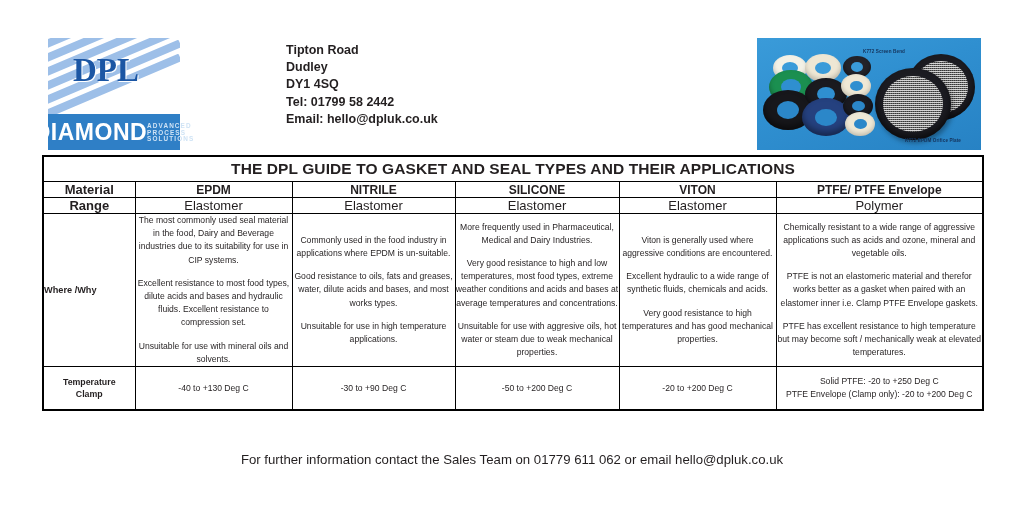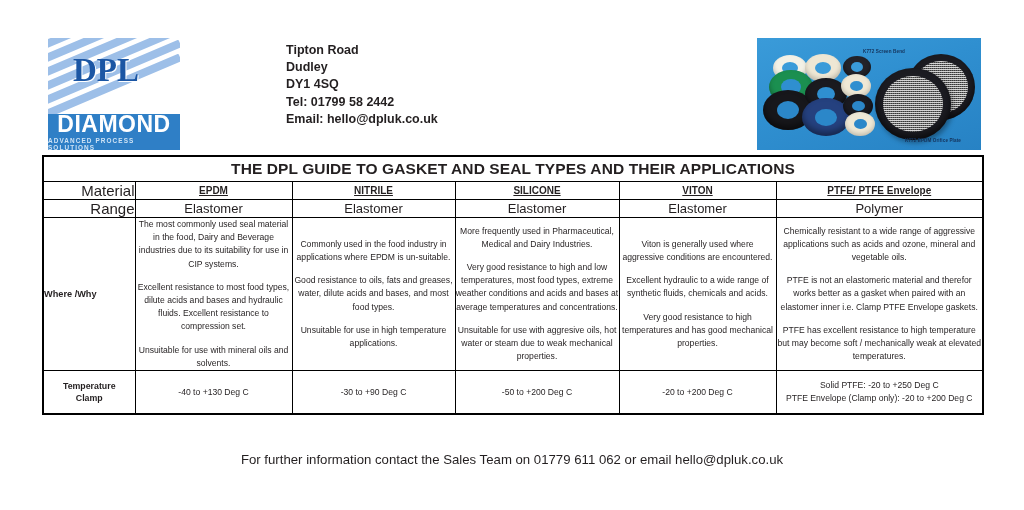--- a/index.html
+++ b/index.html
@@ -63,21 +63,21 @@
     margin-left: 7px;
   }
   #logo-band {
     position: absolute;
     left: 0;
     top: 76px;
     width: 132px;
     height: 36px;
     background: #2f7fc6;
     display: flex;
-    flex-direction: column;
+    flex-direction: row;
     align-items: center;
     justify-content: center;
   }
   #logo-diamond {
     color: #ffffff;
     font-weight: bold;
     font-size: 23px;
     letter-spacing: 0.5px;
     line-height: 1;
     font-family: "Liberation Sans", sans-serif;
@@ -165,32 +165,31 @@
   }
   #title-cell {
     height: 24px;
     text-align: center;
     font-size: 15.5px;
     font-weight: bold;
     letter-spacing: 0.1px;
     color: #231f20;
   }
   .hdr-label {
-    font-size: 15px;
-    font-weight: normal;
-    text-align: right;
+    font-size: 13px;
+    font-weight: bold;
+    text-align: center;
     padding-left: 4px;
     height: 13px;
   }
   .hdr-mat {
-    font-size: 10px;
+    font-size: 12px;
     font-weight: bold;
     text-align: center;
     height: 13px;
-    text-decoration: underline;
   }
   .hdr-type {
     font-size: 13px;
     text-align: center;
     height: 13px;
   }
   .where-label {
     font-size: 9.2px;
     font-weight: bold;
     text-align: left;
@@ -336,21 +335,21 @@
     </tr>
     <tr>
       <td class="where-label">Where /Why</td>
       <td class="body-cell">
         <p>The most commonly used seal material in the food, Dairy and Beverage industries due to its suitability for use in CIP systems.</p>
         <p>Excellent resistance to most food types, dilute acids and bases and hydraulic fluids.  Excellent resistance to compression set.</p>
         <p>Unsuitable for use with mineral oils and solvents.</p>
       </td>
       <td class="body-cell">
         <p>Commonly used in the food industry in applications where EPDM is un-suitable.</p>
-        <p>Good resistance to oils, fats and greases, water, dilute acids and bases, and most food types.</p>
+        <p>Good resistance to oils, fats and greases, water, dilute acids and bases, and most works types.</p>
         <p>Unsuitable for use in high temperature applications.</p>
       </td>
       <td class="body-cell">
         <p>More frequently used in Pharmaceutical, Medical and Dairy Industries.</p>
         <p>Very good resistance to high and low temperatures, most food types, extreme weather conditions and acids and bases at average temperatures and concentrations.</p>
         <p>Unsuitable for use with aggresive oils, hot water or steam due to weak mechanical properties.</p>
       </td>
       <td class="body-cell">
         <p>Viton is generally used where aggressive conditions are encountered.</p>
         <p>Excellent hydraulic to a wide range of synthetic fluids, chemicals and acids.</p>

